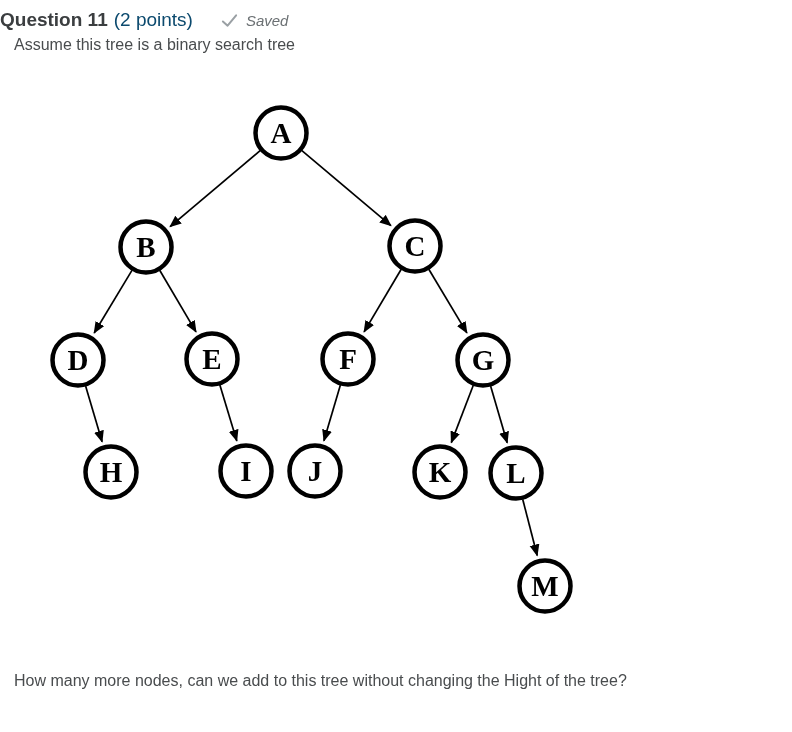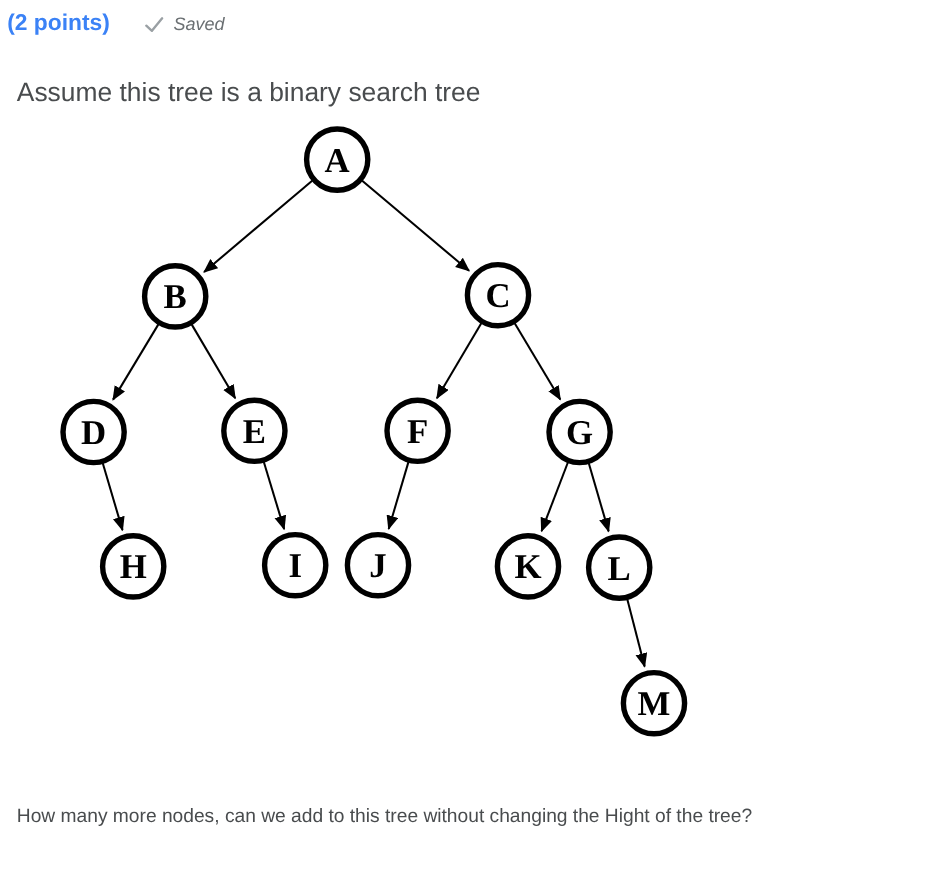--- a/index.html
+++ b/index.html
@@ -19,45 +19,45 @@
     align-items: center;
     white-space: nowrap;
   }
   .qtitle {
     font-size: 19px;
     font-weight: bold;
     color: #3b3e40;
   }
   .qpoints {
     font-size: 19px;
-    font-weight: bold;
-    color: #3b82f6;
+    font-weight: normal;
+    color: #0c4a6e;
     margin-left: 6px;
   }
   .saved-wrap {
     display: flex;
     align-items: center;
     margin-left: 28px;
   }
   .check-icon {
     width: 17px;
     height: 17px;
     display: block;
   }
   .saved-text {
     font-size: 15px;
     font-style: italic;
     color: #6b7073;
     margin-left: 8px;
   }
   .prompt {
     position: absolute;
-    top: 64px;
+    top: 36px;
     left: 14px;
-    font-size: 22px;
+    font-size: 16px;
     color: #494c4e;
   }
   .tree-svg {
     position: absolute;
     top: 0;
     left: 0;
     width: 792px;
     height: 732px;
   }
   .question-text {
@@ -67,20 +67,21 @@
     width: 720px;
     font-size: 16px;
     line-height: 29px;
     color: #494c4e;
   }
 </style>
 </head>
 <body>
 
 <div class="header">
+  <span class="qtitle">Question 11</span>
   <span class="qpoints">(2 points)</span>
   <span class="saved-wrap">
     <svg class="check-icon" viewBox="0 0 18 18">
       <path d="M2 10 L7 14.5 L16 3.5" fill="none" stroke="#9aa0a4" stroke-width="2.1" stroke-linecap="round" stroke-linejoin="round"></path>
     </svg>
     <span class="saved-text">Saved</span>
   </span>
 </div>
 
 <div class="prompt">Assume this tree is a binary search tree</div>

